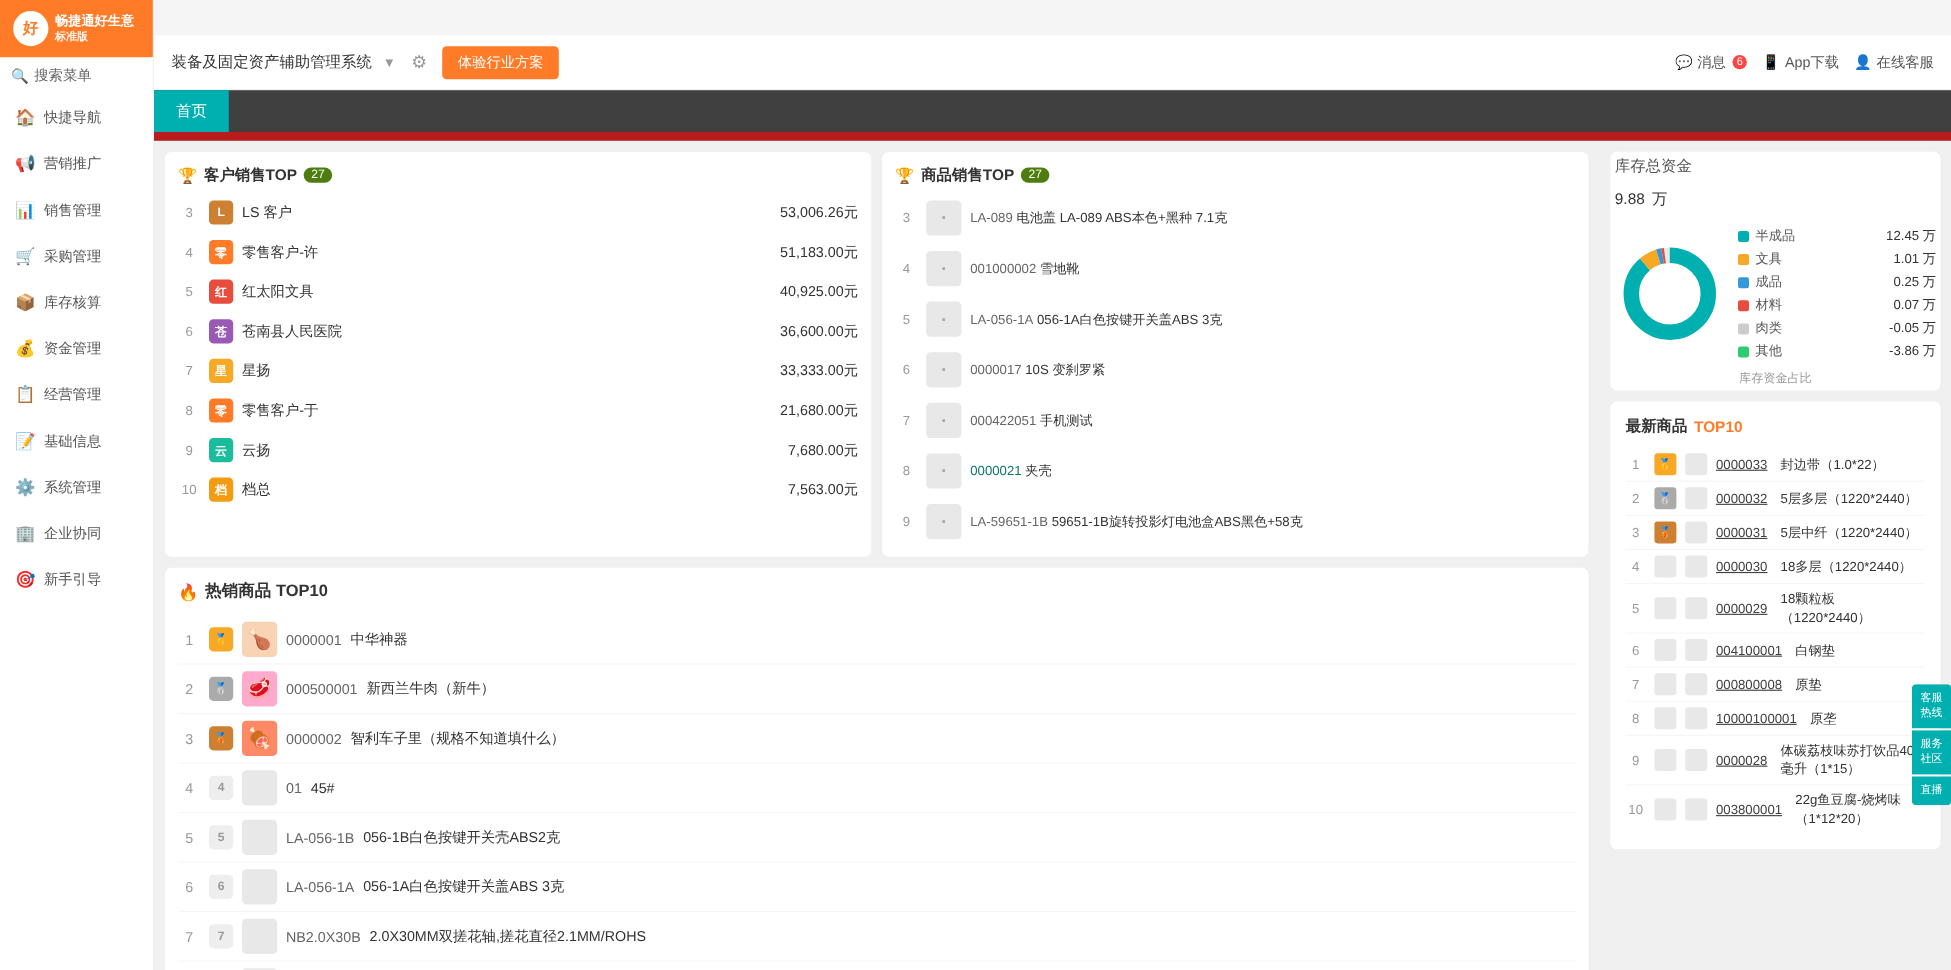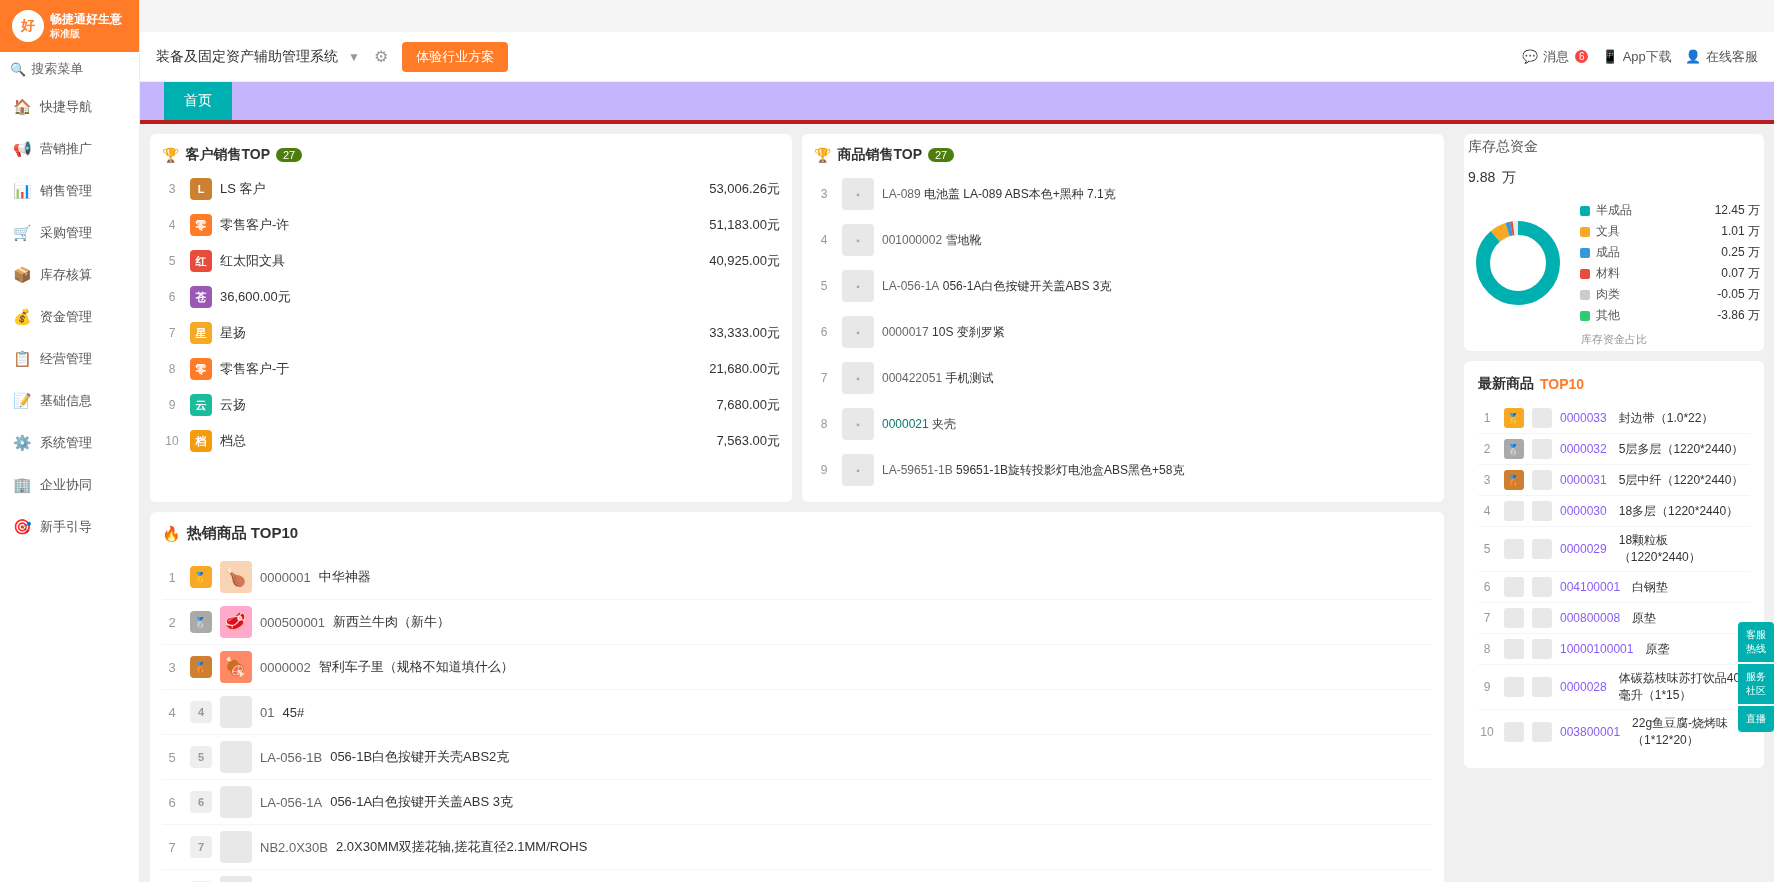--- a/index.html
+++ b/index.html
@@ -121,24 +121,23 @@
       background: #f44;
       color: #fff;
       border-radius: 8px;
       font-size: 10px;
       padding: 1px 4px;
       margin-left: 2px;
     }
 
     
     .page-tabs {
-      background: #c4b5fd;
-      border-bottom: 4px solid #b91c1c;
-      display: flex;
-      padding-left: 24px;
+      background: #404040;
+      border-bottom: 8px solid #b91c1c;
+      display: flex;
     }
     .page-tab {
       padding: 10px 20px;
       font-size: 14px;
       cursor: pointer;
       color: #333;
     }
     .page-tab.active {
       background: #00b0b0;
       color: #fff;
@@ -386,21 +385,21 @@
       display: flex; align-items: center; justify-content: center;
       font-size: 10px;
       font-weight: bold;
     }
     .new-gray-box {
       width: 20px; height: 20px;
       background: #e8e8e8;
       border-radius: 3px;
       flex-shrink: 0;
     }
-    .new-code { color: #8b5cf6; margin-right: 4px; }
+    .new-code { color: #404040; margin-right: 4px; text-decoration: underline; }
     .new-name { flex: 1; color: #333; }
 
     
     .float-service {
       position: fixed;
       right: 0;
       bottom: 150px;
       display: flex;
       flex-direction: column;
       gap: 2px;
@@ -543,20 +542,21 @@
             </div>
             <div class="rank-row">
               <span class="rank-num">5</span>
               <div class="rank-medal red">红</div>
               <span class="rank-name">红太阳文具</span>
               <span class="rank-amount">40,925.00元</span>
             </div>
             <div class="rank-row">
               <span class="rank-num">6</span>
               <div class="rank-medal purple">苍</div>
+              <span class="rank-name">苍南县人民医院</span>
               <span class="rank-amount">36,600.00元</span>
             </div>
             <div class="rank-row">
               <span class="rank-num">7</span>
               <div class="rank-medal gold">星</div>
               <span class="rank-name">星扬</span>
               <span class="rank-amount">33,333.00元</span>
             </div>
             <div class="rank-row">
               <span class="rank-num">8</span>

